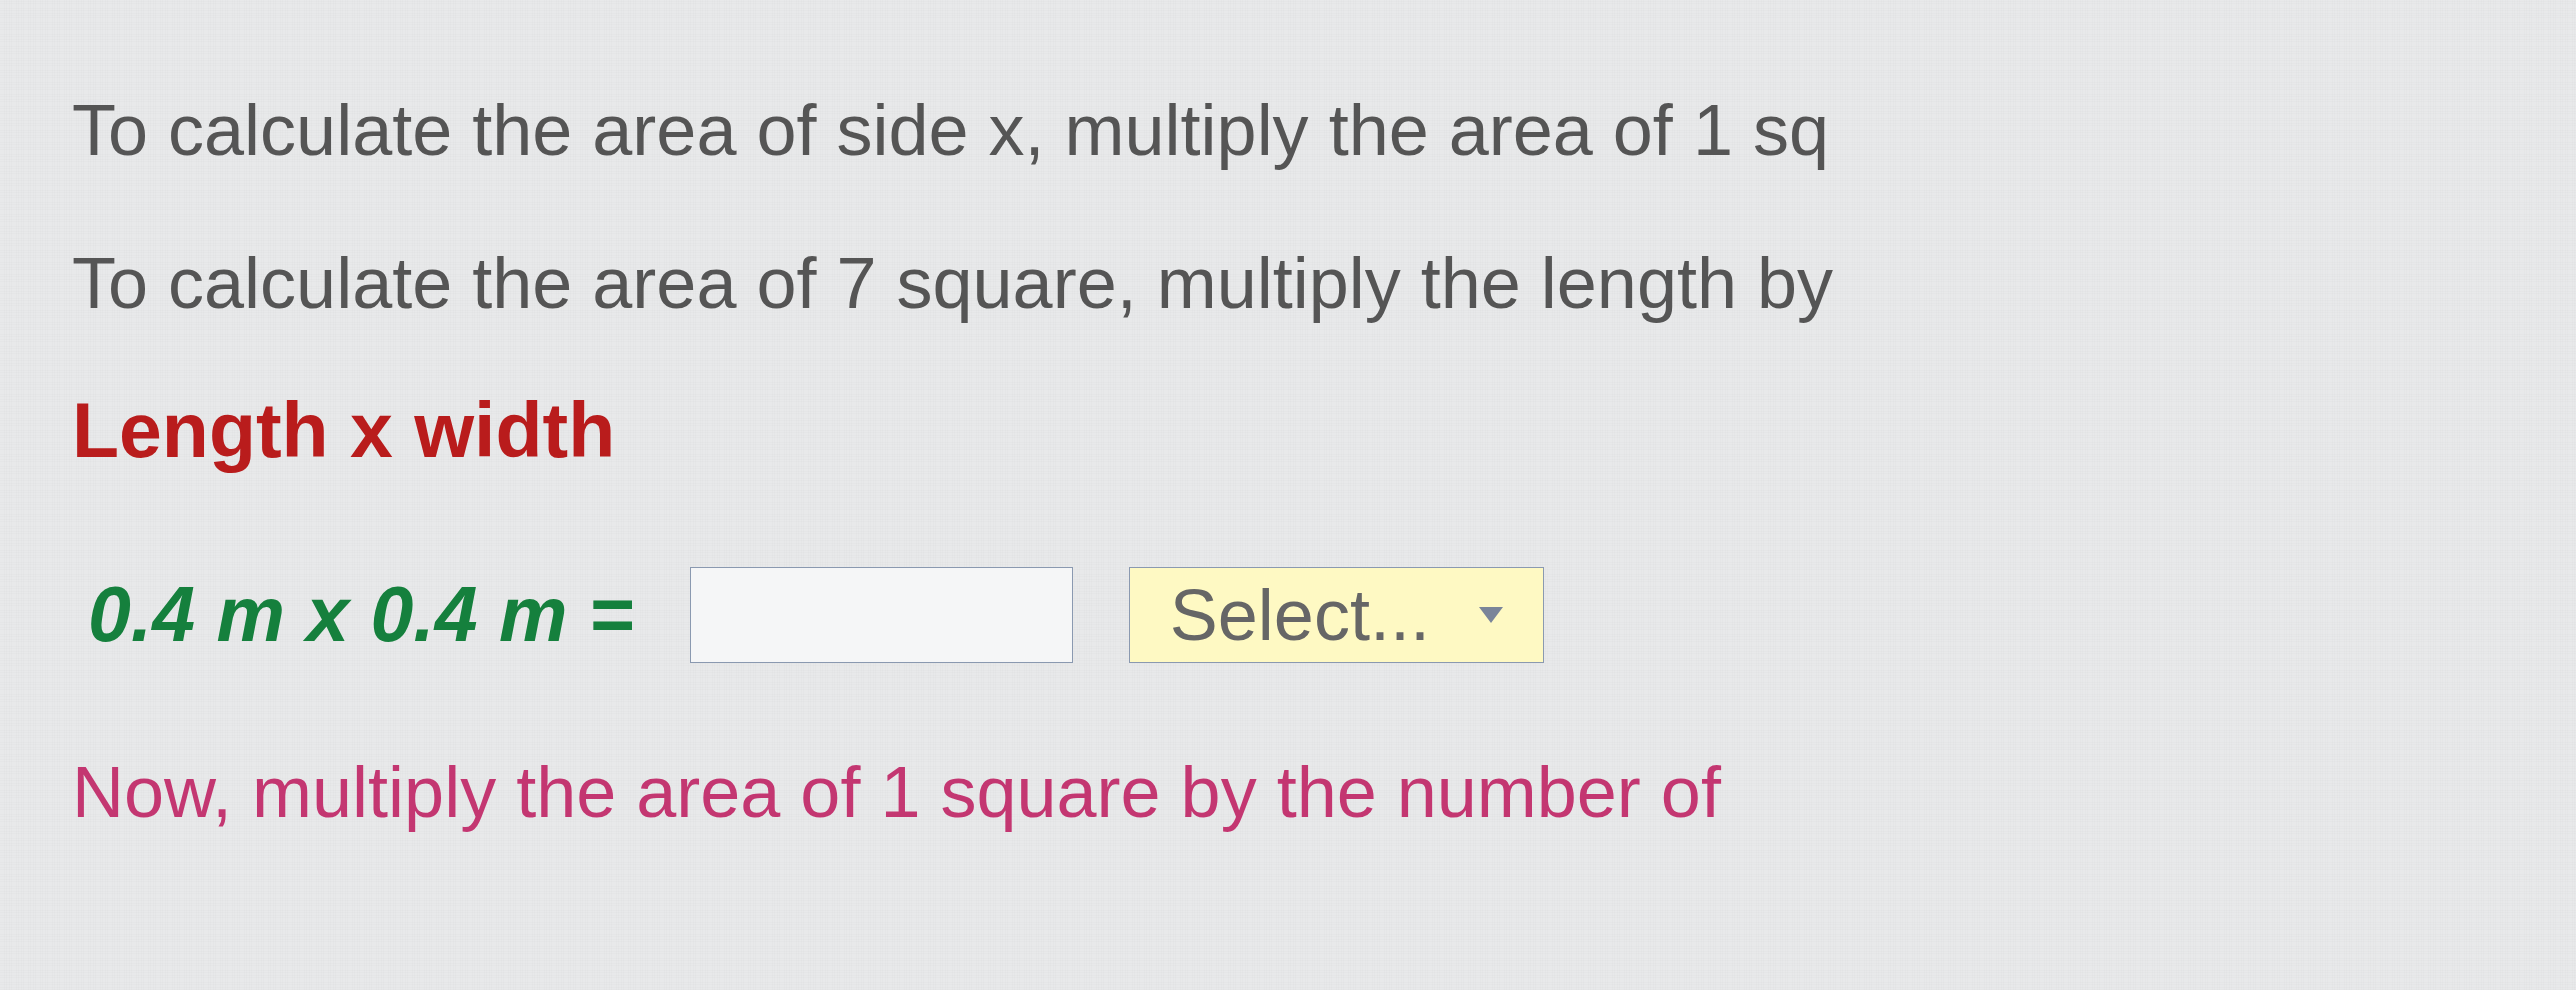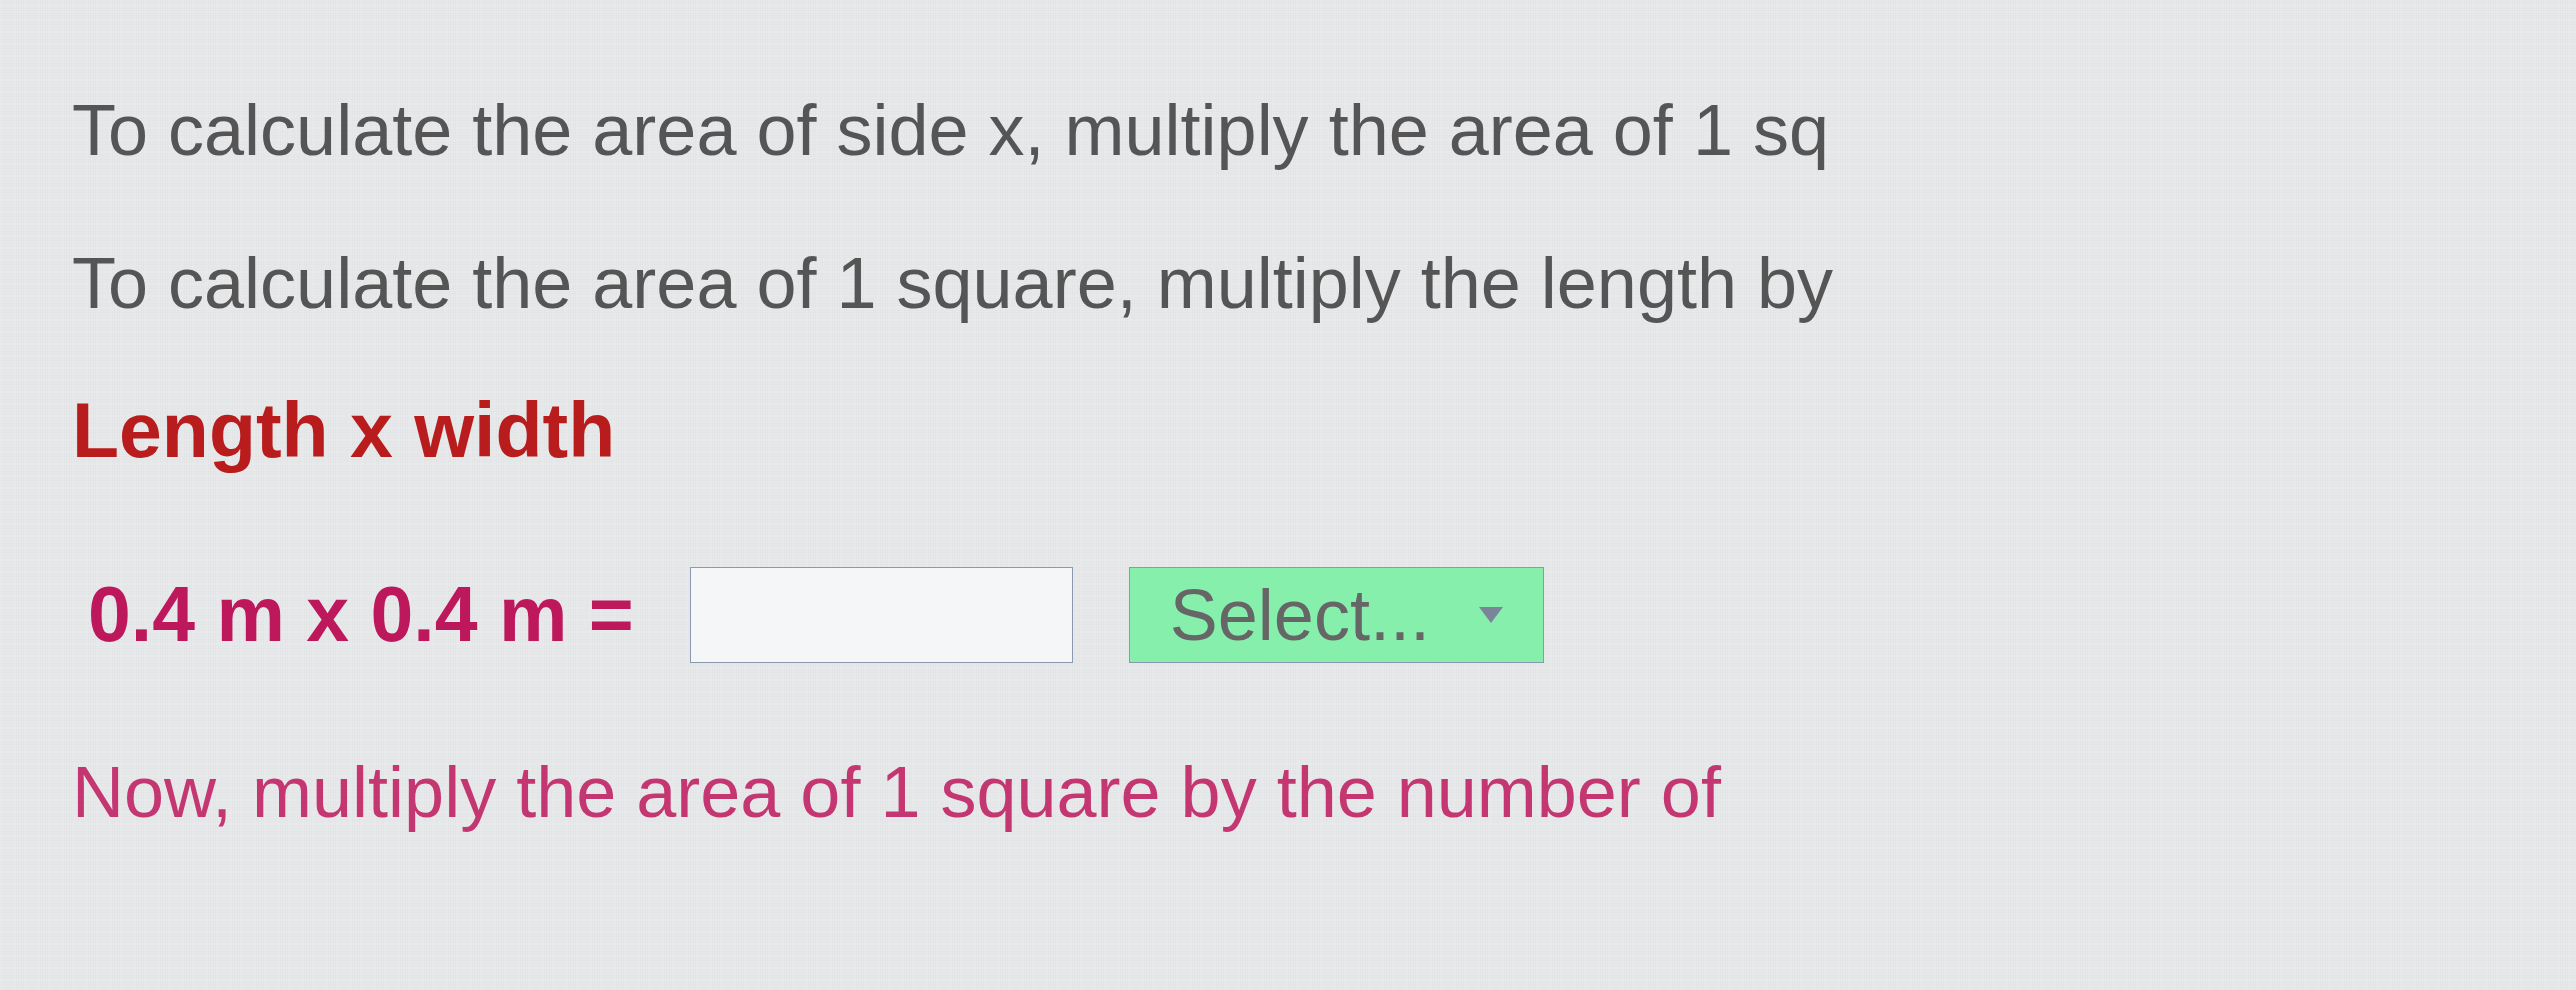--- a/index.html
+++ b/index.html
@@ -35,39 +35,40 @@
     }
     .calculation-row {
       display: flex;
       align-items: center;
       gap: 24px;
       margin-bottom: 72px;
     }
     .calculation-expression {
       font-size: 77px;
       font-weight: 700;
-      color: #be185d;
+      color: #15803d;
+      font-style: italic;
     }
     .answer-input {
       width: 383px;
       height: 96px;
       border: 1.6px solid #8a99b0;
       background: #f5f6f7;
       font-size: 64px;
       padding: 0 16px;
       color: #333;
     }
     .select-dropdown {
       display: inline-flex;
       align-items: center;
       justify-content: space-between;
       width: 415px;
       height: 96px;
       border: 1.6px solid #8a99b0;
-      background: #86efac;
+      background: #fef9c3;
       padding: 0 24px;
       cursor: pointer;
     }
     .select-text {
       font-size: 72px;
       font-weight: 400;
       color: #666;
     }
     .select-arrow {
       width: 0;
@@ -83,21 +84,21 @@
       color: #be185d;
       white-space: nowrap;
       opacity: 0.85;
     }
   </style>
 </head>
 <body>
 
 <div class="instruction-text">To calculate the area of side x, multiply the area of 1 sq</div>
 
-<div class="instruction-text">To calculate the area of 1 square, multiply the length by</div>
+<div class="instruction-text">To calculate the area of 7 square, multiply the length by</div>
 
 <div class="formula-label">Length x width</div>
 
 <div class="calculation-row">
   <span class="calculation-expression">0.4 m x 0.4 m =</span>
   <input type="text" class="answer-input" value="" style="">
   <div class="select-dropdown">
     <span class="select-text">Select...</span>
     <span class="select-arrow"></span>
   </div>

